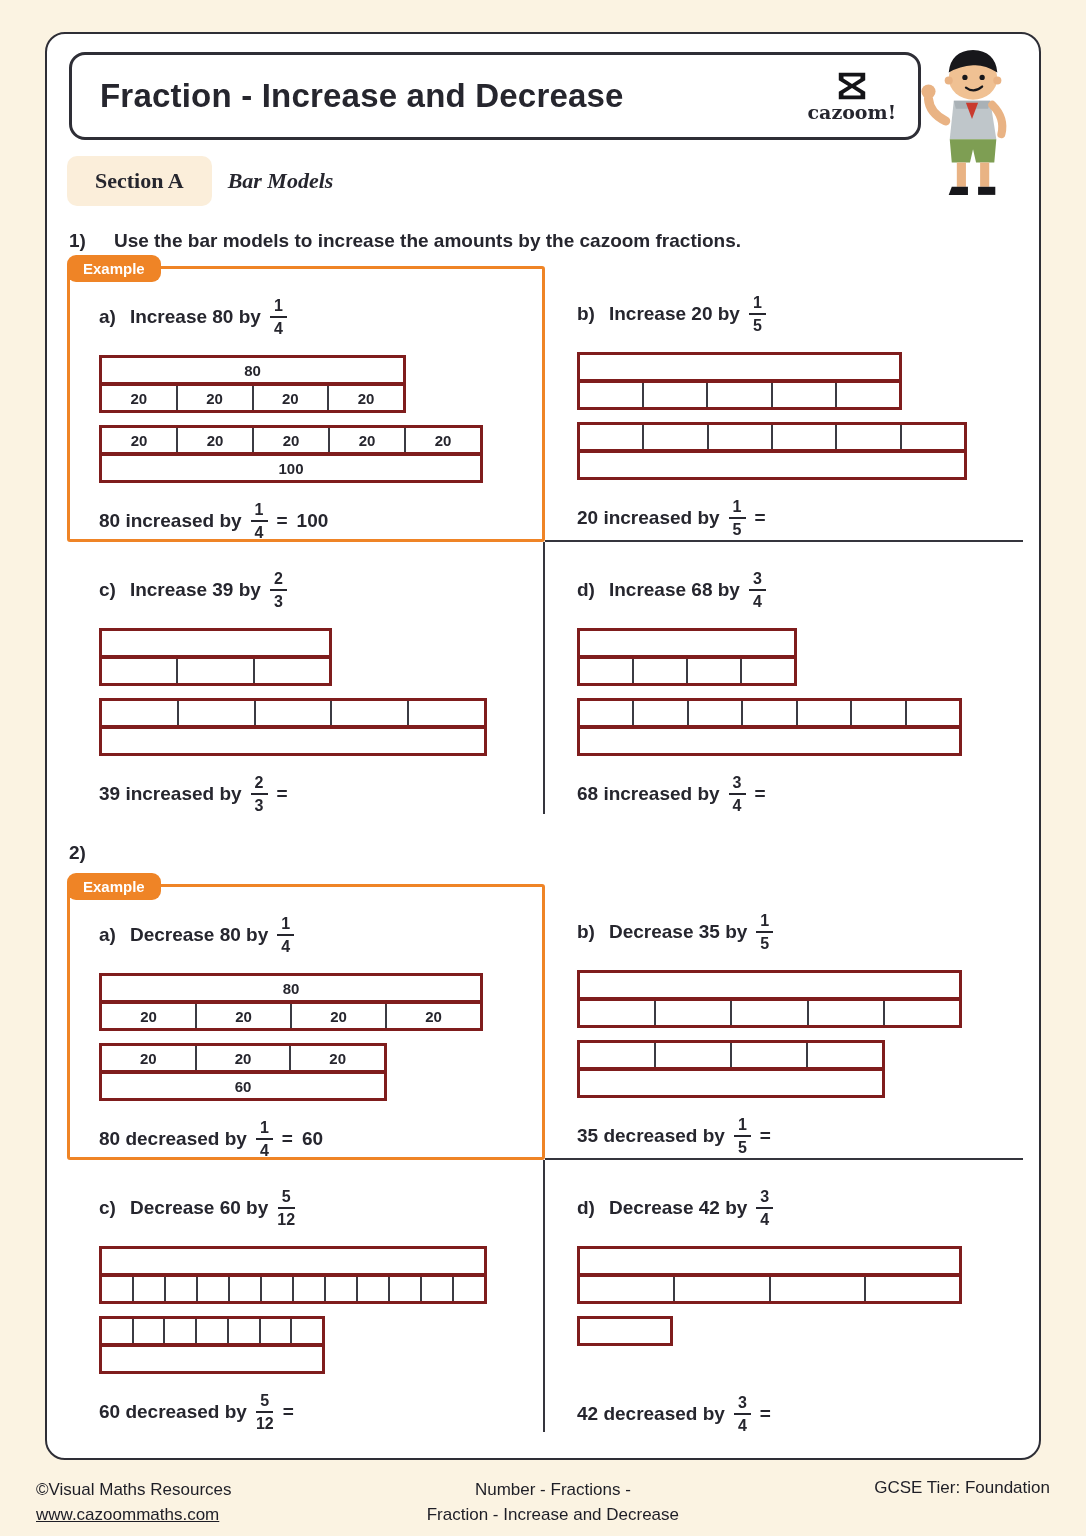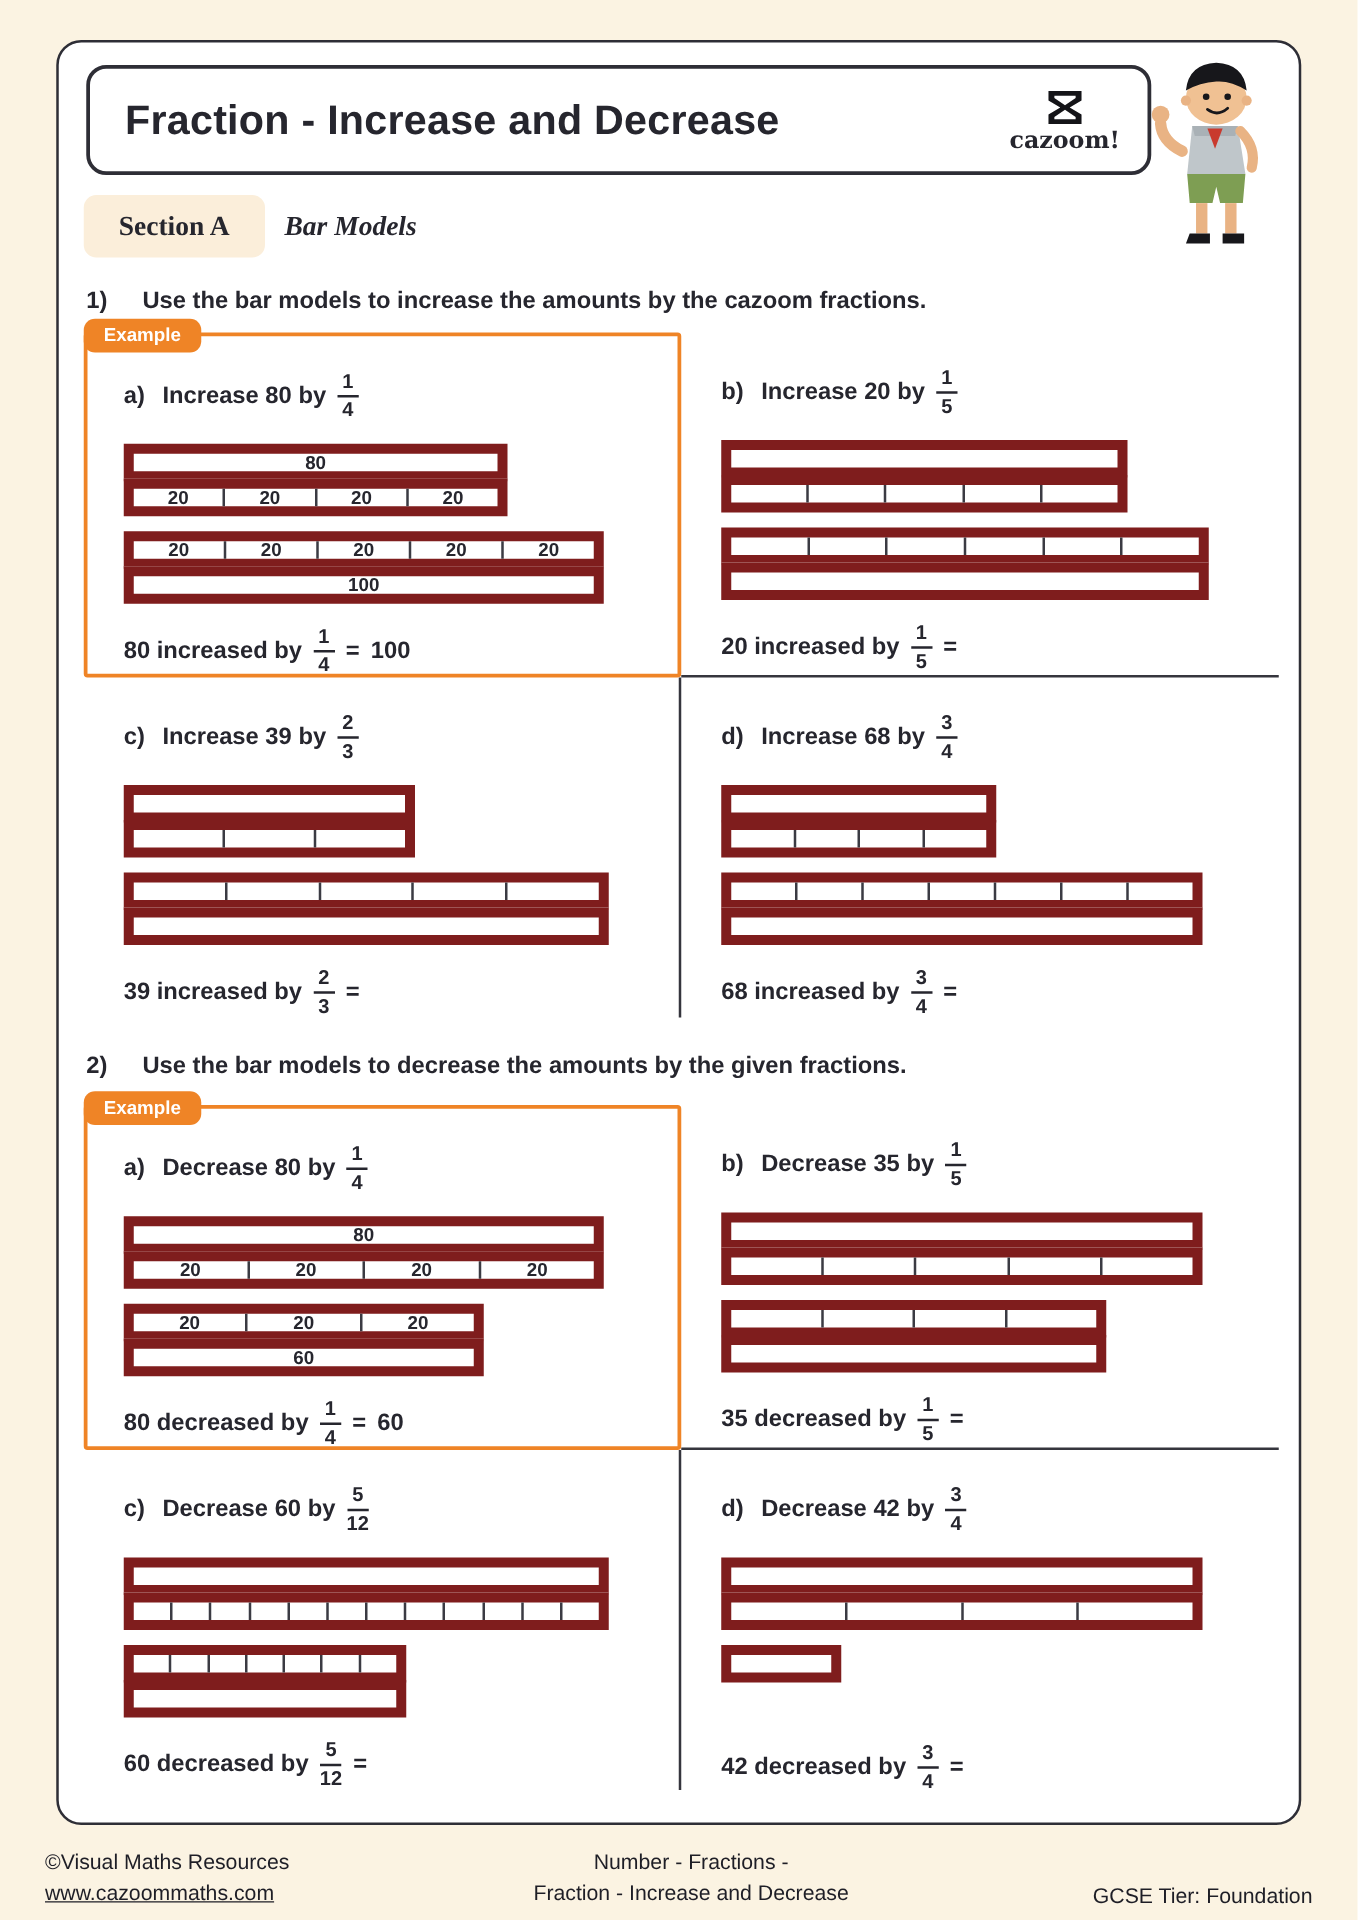--- a/index.html
+++ b/index.html
@@ -58,38 +58,38 @@
     position: absolute; top: -14px; left: -3px;
     background: #EF8426; color: #FFFFFF;
     font-weight: bold; font-size: 15px;
     padding: 5px 16px; border-radius: 9px;
     z-index: 2;
   }
   
   .prompt { display: flex; align-items: center; gap: 9px; font-weight: bold; font-size: 19px; height: 44px; }
   .p-label { margin-right: 5px; }
   .bars { margin-top: 16px; }
-  .bar { display: flex; height: 30px; border: 8px solid #7f1d1d; background: #fff; }
+  .bar { display: flex; height: 30px; border: 3px solid #7f1d1d; background: #fff; }
   .bar + .bar { margin-top: -2px; }
   .bar-gap { height: 12px; }
   .bar-cell {
     flex: 1; border-right: 2px solid #3B3B43;
     display: flex; align-items: center; justify-content: center;
     font-weight: bold; font-size: 15px;
   }
   .bar-cell:last-child { border-right: none; }
   .answer { display: flex; align-items: center; gap: 9px; font-weight: bold; font-size: 19px; margin-top: 16px; height: 44px; }
   .qcell.answer-lower .answer { margin-top: 46px; }
   .frac { display: inline-flex; flex-direction: column; align-items: center; font-size: 16px; font-weight: bold; line-height: 1.2; }
   .frac .fnum { padding: 0 4px 1px 4px; border-bottom: 2px solid #26262E; }
   .frac .fden { padding-top: 1px; }
   
   .footer {
     position: absolute; left: 36px; right: 36px; top: 1478px;
-    display: flex; justify-content: space-between; align-items: flex-end;
+    display: flex; justify-content: space-between; align-items: flex-start;
     font-size: 17px; color: #1E1E26;
   }
   .f-left, .f-center { line-height: 1.45; }
   .f-center { text-align: center; }
   .f-link { text-decoration: underline; color: #1E1E26; cursor: pointer; }
   .f-right { line-height: 1.2; }
 </style>
 </head>
 <body>
 
@@ -303,21 +303,20 @@
             <span class="fnum">3</span>
             <span class="fden">4</span>
           </span>
           <span class="a-eq">=</span>
         </div>
       </div>
   </div>
 
   <div class="q-header" style="margin-top:28px;">
     <span>2)</span>
-    <span>Use the bar models to decrease the amounts by the given fractions.</span>
   </div>
 
   <div class="quad q2">
     <div class="qcell example">
       <span class="example-tag">Example</span>
     <div class="prompt">
           <span class="p-label">a)</span>
           <span class="p-text">Decrease 80 by</span>
           <span class="frac">
             <span class="fnum">1</span>

